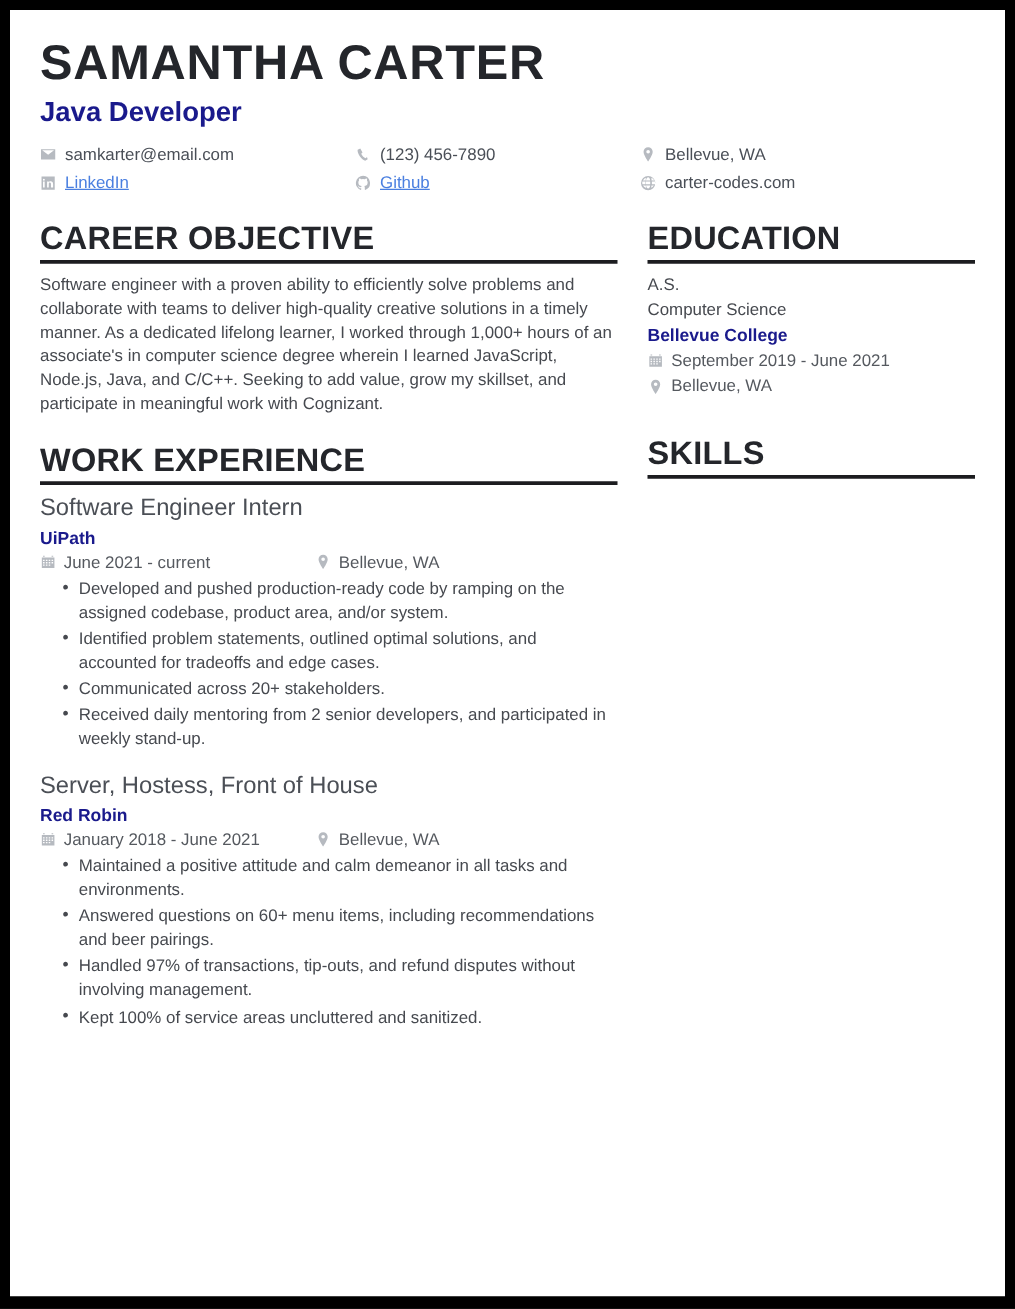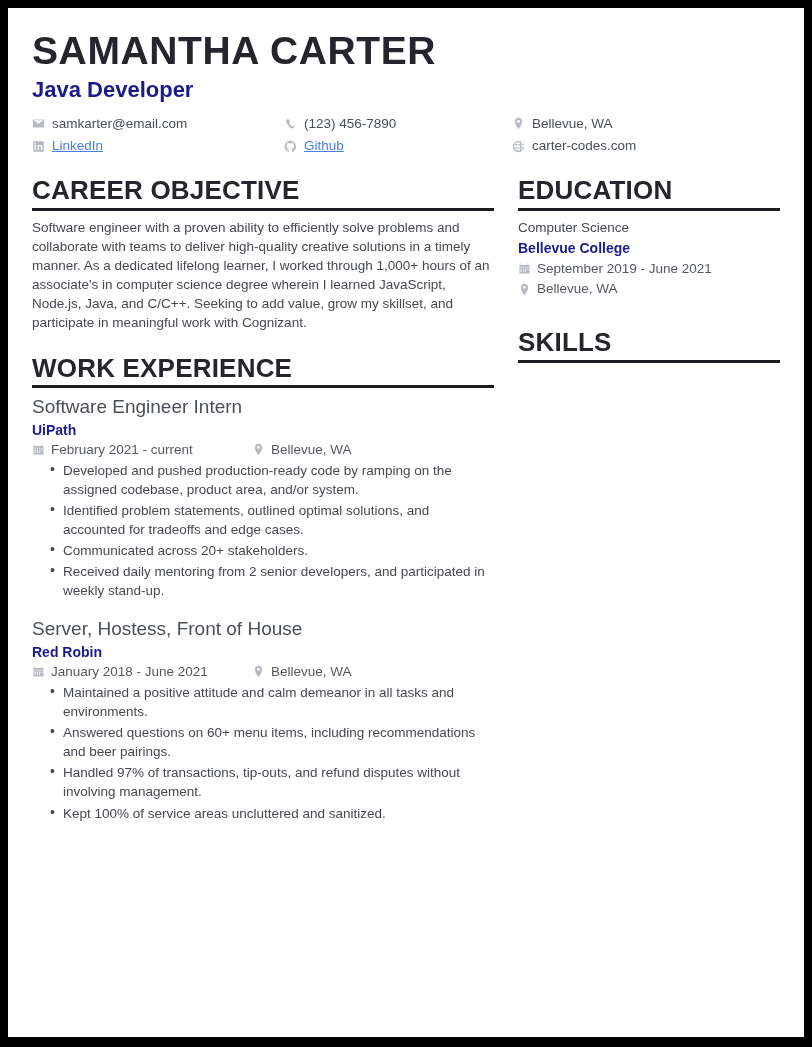--- a/index.html
+++ b/index.html
@@ -279,21 +279,21 @@
           <div class="job">
             <div class="job-title">Software Engineer Intern</div>
             <div class="job-company">UiPath</div>
             <div class="job-meta">
               <span class="meta-date">
                 <span class="ico">
                   <svg viewBox="0 0 16 16">
                       <path d="M3 2h1.6v1H3V2zm8.4 0H13v1h-1.6V2zM1.8 3.6h12.4V14H1.8V3.6zm1.2 2.2v1.3h1.5V5.8H3zm2.8 0v1.3h1.5V5.8H5.8zm2.8 0v1.3h1.5V5.8H8.6zm2.8 0v1.3h1.5V5.8h-1.5zM3 8.2v1.3h1.5V8.2H3zm2.8 0v1.3h1.5V8.2H5.8zm2.8 0v1.3h1.5V8.2H8.6zm2.8 0v1.3h1.5V8.2h-1.5zM3 10.6v1.3h1.5v-1.3H3zm2.8 0v1.3h1.5v-1.3H5.8zm2.8 0v1.3h1.5v-1.3H8.6z"></path>
                     </svg>
                 </span>
-                <span>February 2021 - current</span>
+                <span>June 2021 - current</span>
               </span>
               <span class="meta-loc">
                 <span class="ico">
                   <svg viewBox="0 0 16 16">
                       <path d="M8 1C5.5 1 3.5 3 3.5 5.5 3.5 9 8 15 8 15s4.5-6 4.5-9.5C12.5 3 10.5 1 8 1zm0 6.2a1.8 1.8 0 110-3.6 1.8 1.8 0 010 3.6z"></path>
                     </svg>
                 </span>
                 <span>Bellevue, WA</span>
               </span>
             </div>
@@ -337,20 +337,21 @@
         </section>
       </div>
 
       <div class="col-gap"></div>
 
       <div class="col-right">
 
         <section>
           <div class="sec-head">EDUCATION</div>
           <div class="sec-rule"></div>
+          <div class="edu-line">A.S.</div>
           <div class="edu-line">Computer Science</div>
           <div class="edu-school">Bellevue College</div>
           <div class="edu-meta">
             <span class="ico">
               <svg viewBox="0 0 16 16">
                   <path d="M3 2h1.6v1H3V2zm8.4 0H13v1h-1.6V2zM1.8 3.6h12.4V14H1.8V3.6zm1.2 2.2v1.3h1.5V5.8H3zm2.8 0v1.3h1.5V5.8H5.8zm2.8 0v1.3h1.5V5.8H8.6zm2.8 0v1.3h1.5V5.8h-1.5zM3 8.2v1.3h1.5V8.2H3zm2.8 0v1.3h1.5V8.2H5.8zm2.8 0v1.3h1.5V8.2H8.6zm2.8 0v1.3h1.5V8.2h-1.5zM3 10.6v1.3h1.5v-1.3H3zm2.8 0v1.3h1.5v-1.3H5.8zm2.8 0v1.3h1.5v-1.3H8.6z"></path>
                 </svg>
             </span>
             <span>September 2019 - June 2021</span>
           </div>

